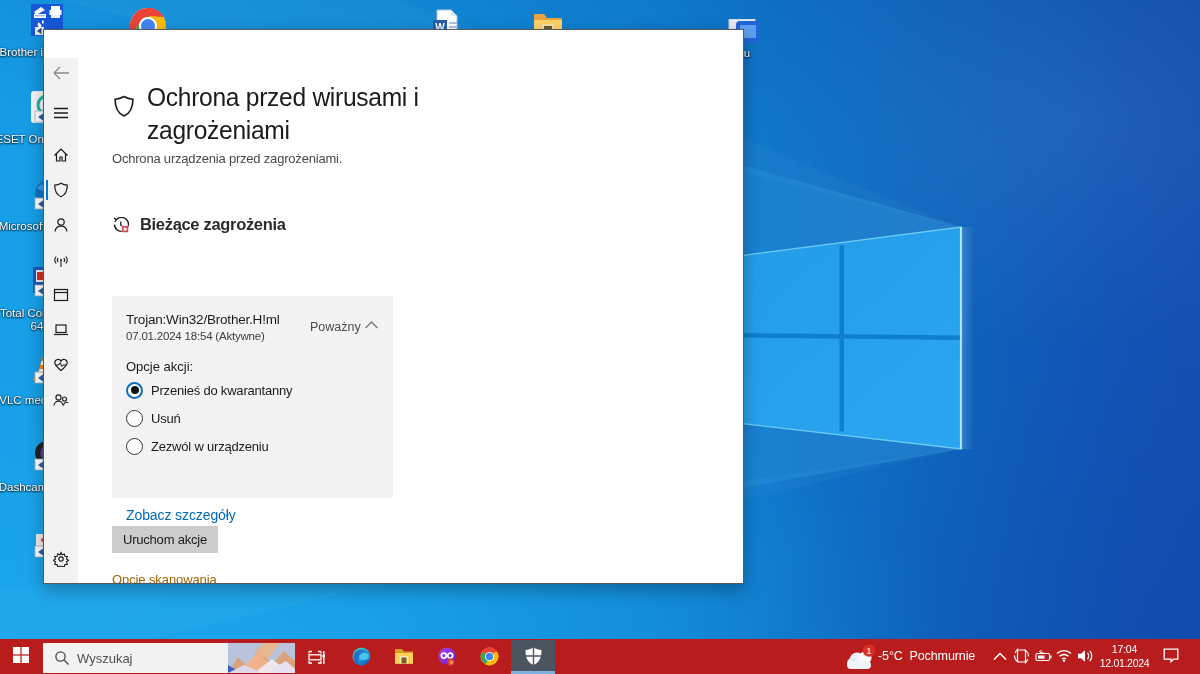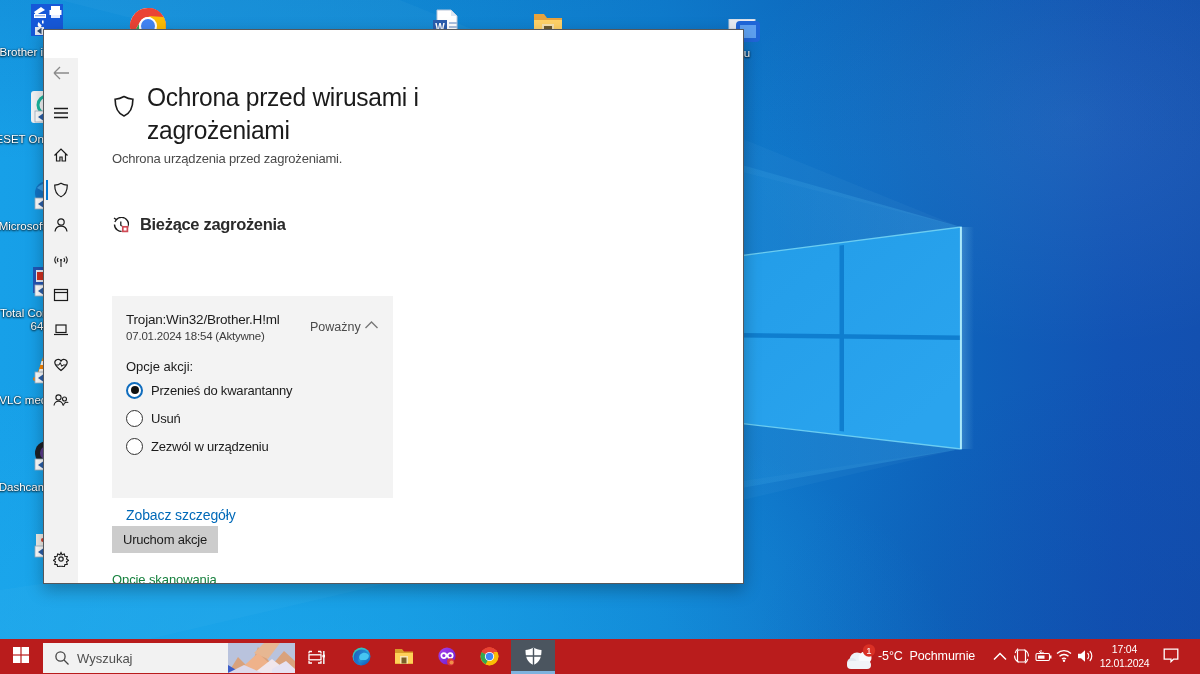--- a/index.html
+++ b/index.html
@@ -38,21 +38,21 @@
   .opcje { position:absolute; left:14px; top:63px; font-size:13px; line-height:15px; color:#1b1b1b; }
   .radio-row { position:absolute; left:14px; height:18px; display:flex; align-items:center; }
   .radio-row .lbl { margin-left:8px; font-size:13px; color:#1b1b1b; letter-spacing:-0.2px; }
   .rad { width:17px; height:17px; border-radius:50%; border:1.5px solid #333; background:#fff; position:relative; flex:none; }
   .rad.sel { border:2px solid #0f6cbd; }
   .rad.sel::after { content:""; position:absolute; left:2.5px; top:2.5px; width:8px; height:8px; border-radius:50%; background:#111; }
   .seelink { position:absolute; left:14px; top:170px; font-size:14px; line-height:15px; color:#0069b8; letter-spacing:-0.1px;margin-top:42px; }
 
   #actbtn { position:absolute; left:68px; top:496px; width:106px; height:27px; background:#cccccc;
             font-size:13px; color:#1b1b1b; text-align:center; line-height:27px; letter-spacing:-0.2px;}
-  #scanlink { position:absolute; left:68px; top:542px; font-size:13px; color:#15803d; letter-spacing:-0.1px; }
+  #scanlink { position:absolute; left:68px; top:542px; font-size:13px; color:#a16207; letter-spacing:-0.1px; }
 
   
   #taskbar { position:absolute; left:0; top:639px; width:1200px; height:35px; background:#b91c1c; }
   #searchbox { position:absolute; left:43px; top:4px; width:252px; height:30px; background:#f2f2f2; overflow:hidden; }
   #searchbox .stext { position:absolute; left:34px; top:8px; font-size:13px; color:#4f4f4f; }
   .tbtn { position:absolute; top:0; width:44px; height:35px; display:flex; align-items:center; justify-content:center; }
   #defcell { position:absolute; left:511px; top:1px; width:44px; height:31px; background:#4b555f; display:flex; align-items:center; justify-content:center; }
   #defunder { position:absolute; left:511px; top:32px; width:44px; height:3px; background:#7fb2de; }
   .timetxt { position:absolute; color:#fff; font-size:11px; text-align:center; }
 </style>

